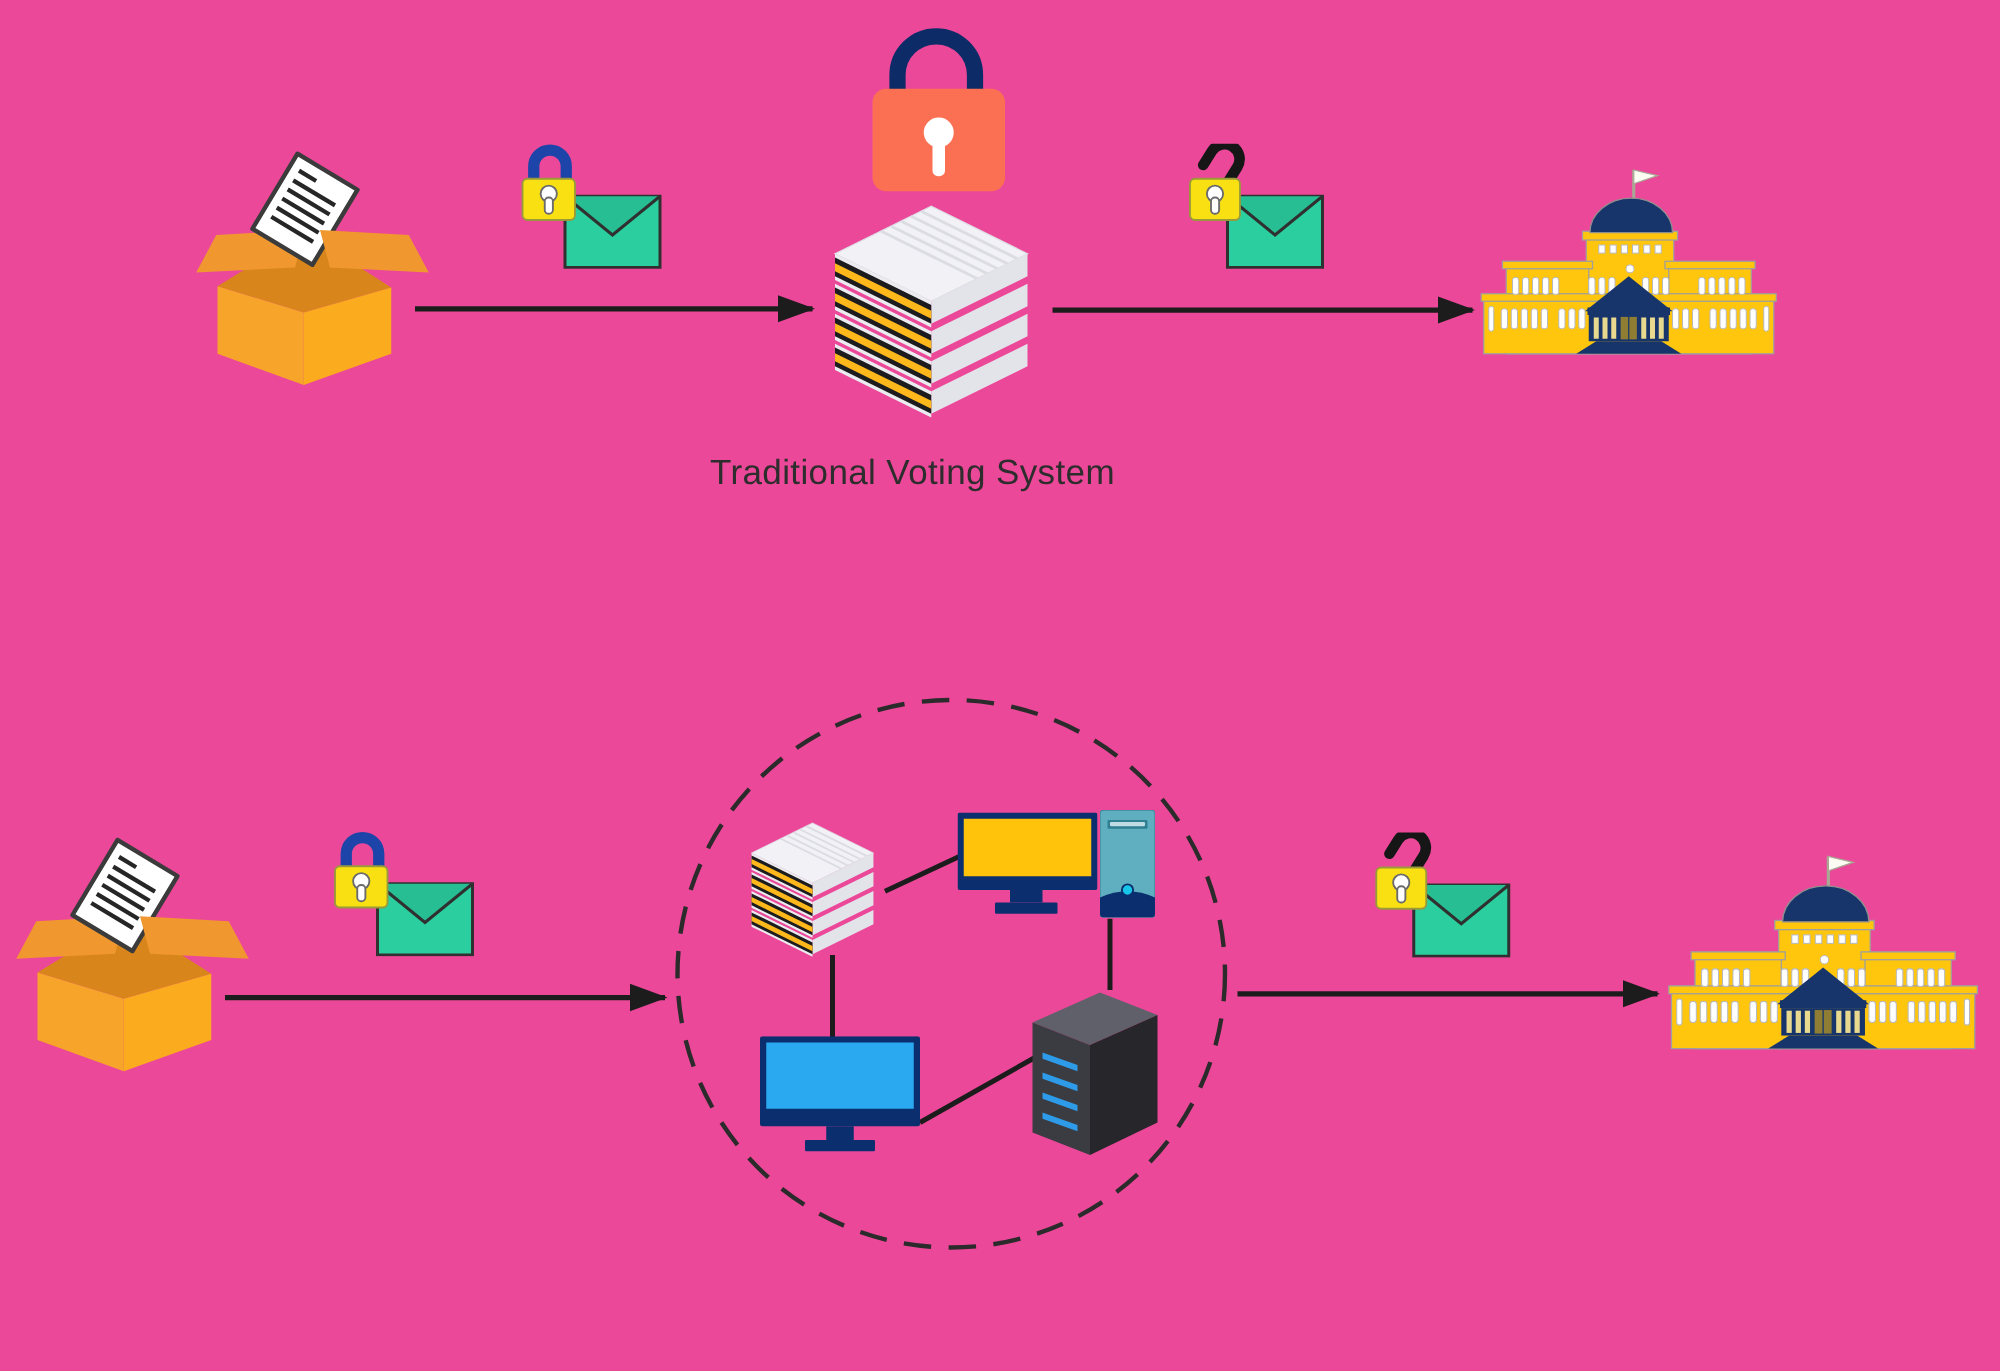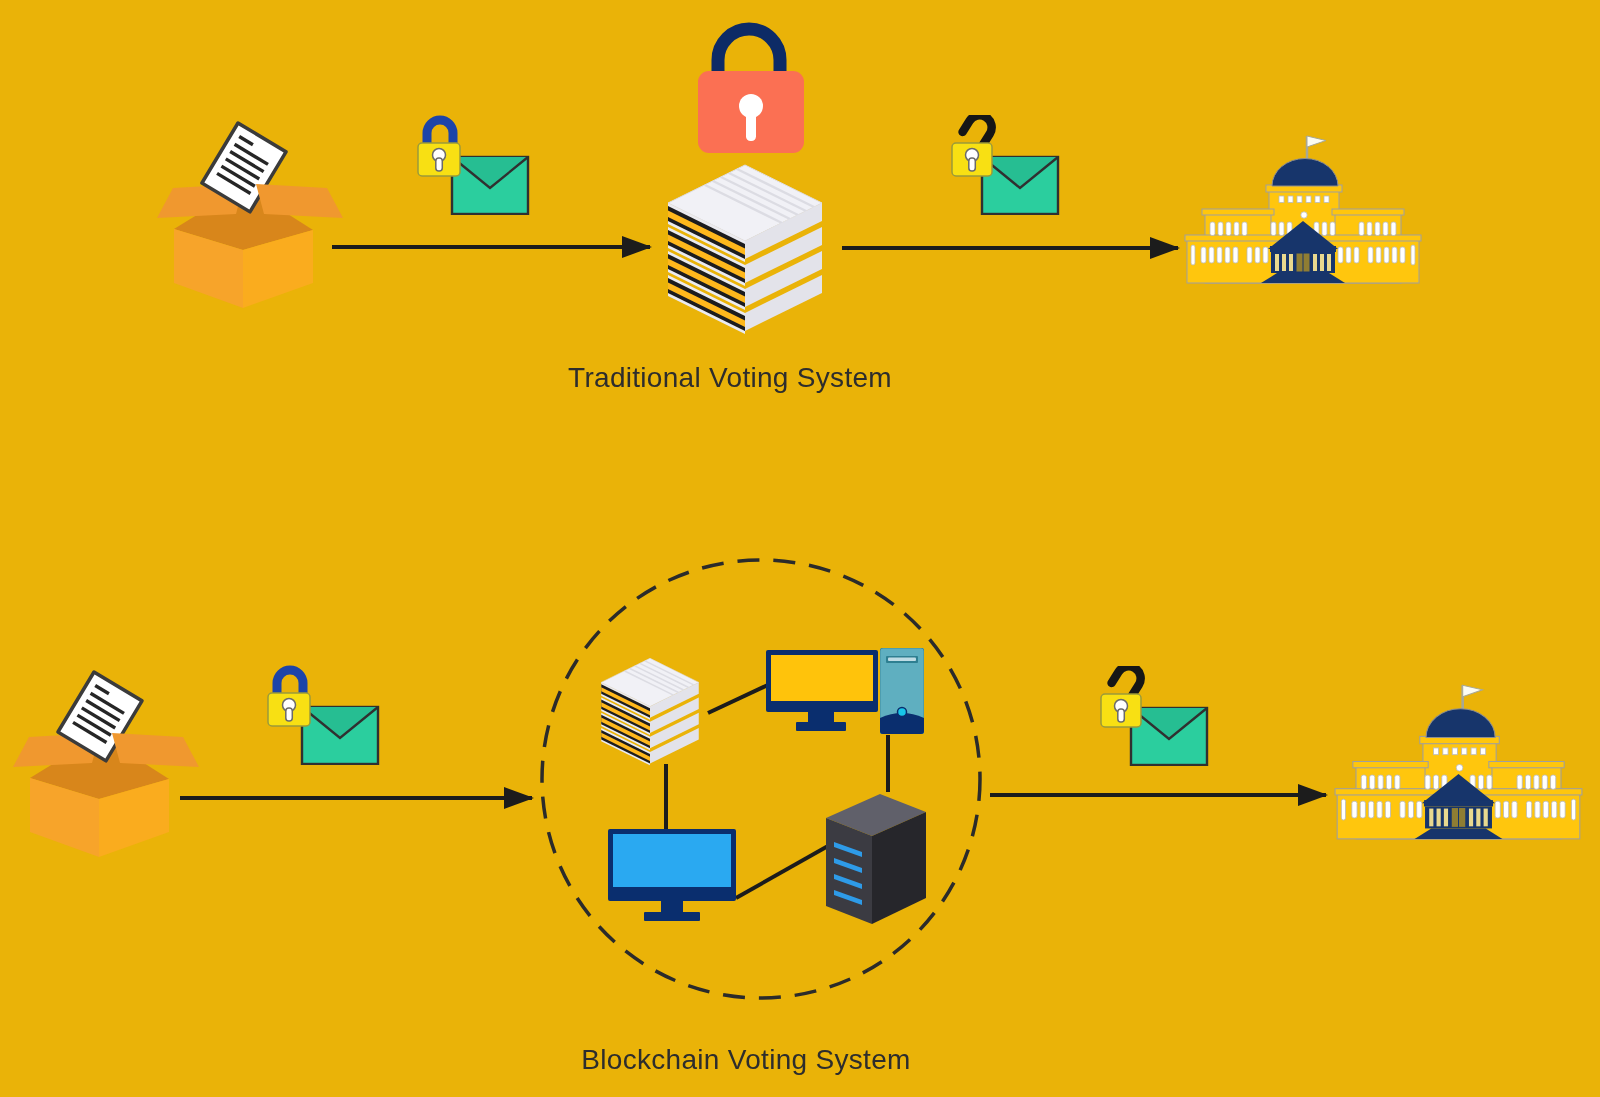--- a/index.html
+++ b/index.html
@@ -1,16 +1,16 @@
 <!DOCTYPE html>
 <html><head>
 <meta charset="utf-8">
 <style>
   html,body{margin:0;padding:0;background:#ffffff;}
-  .canvas{position:relative;width:1600px;height:1097px;background:#eab308;overflow:hidden;
+  .canvas{position:relative;width:1600px;height:1097px;background:#ec4899;overflow:hidden;
           font-family:"Liberation Sans",sans-serif;}
   .layer{position:absolute;left:0;top:0;width:1600px;height:1097px;}
   .icon{position:absolute;}
   .label{position:absolute;text-align:center;color:#2d2d2d;font-size:28px;font-weight:400;
          letter-spacing:0.3px;font-family:"Liberation Sans",sans-serif;}
   .defs{position:absolute;width:0;height:0;overflow:hidden;}
 </style>
 </head>
 <body>
 
@@ -264,15 +264,14 @@
     </svg>
   <svg class="icon" style="left:822px;top:790px;width:108px;height:138px">
       <use href="#sym-server-dark"></use>
     </svg>
   <svg class="icon" style="left:1089px;top:666px;width:120px;height:100px">
       <use href="#sym-lock-env-open"></use>
     </svg>
   <svg class="icon" style="left:1333px;top:682px;width:251px;height:159px">
       <use href="#sym-building"></use>
     </svg>
-  <div class="label" style="left:446px;top:1044px;width:600px">Blockchain Voting System</div>
 
 </div>
 
 </body></html>

